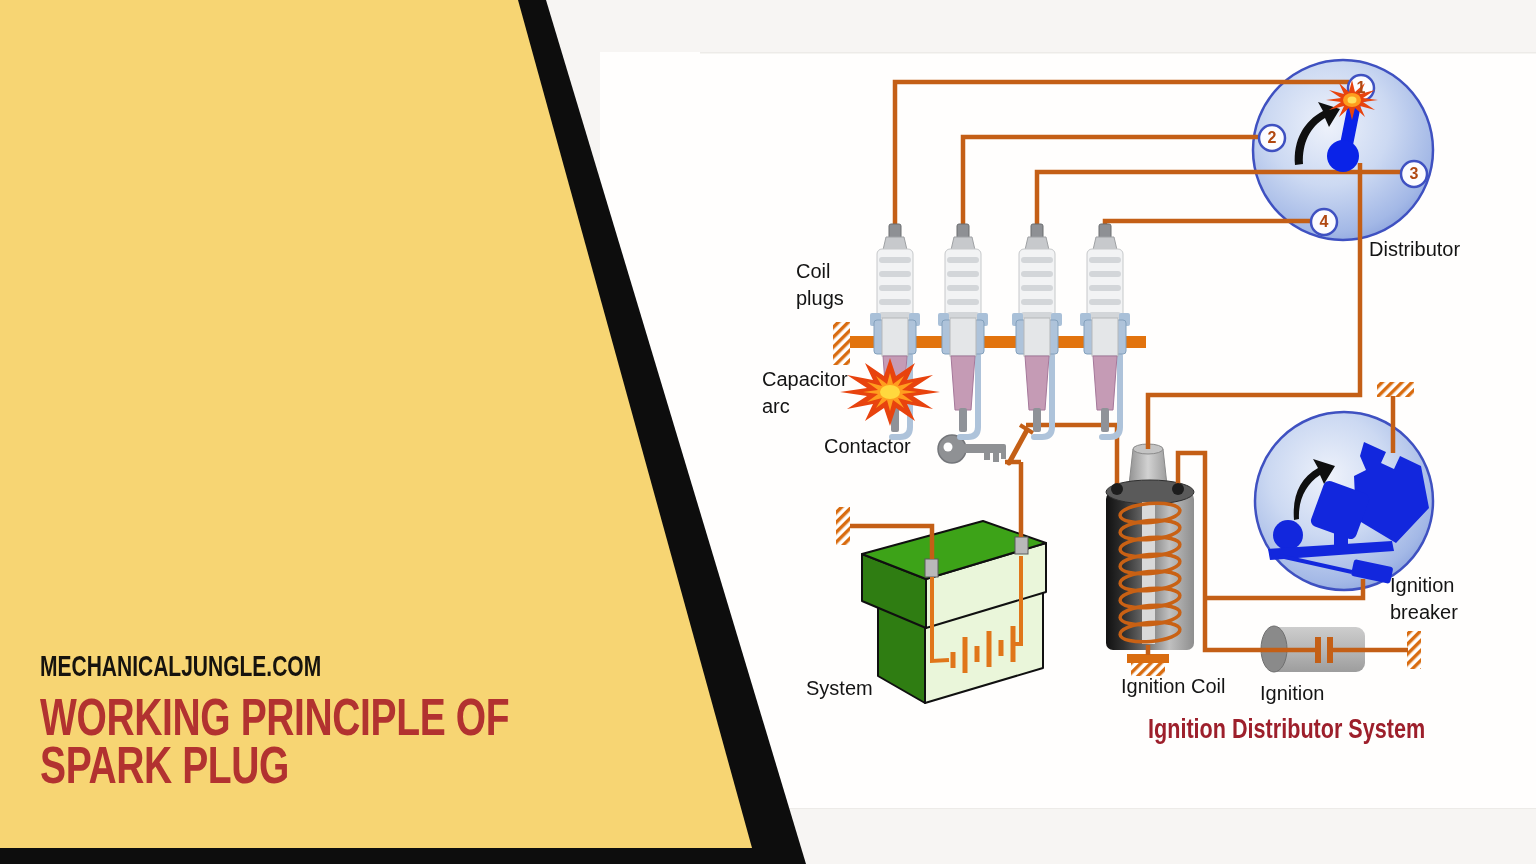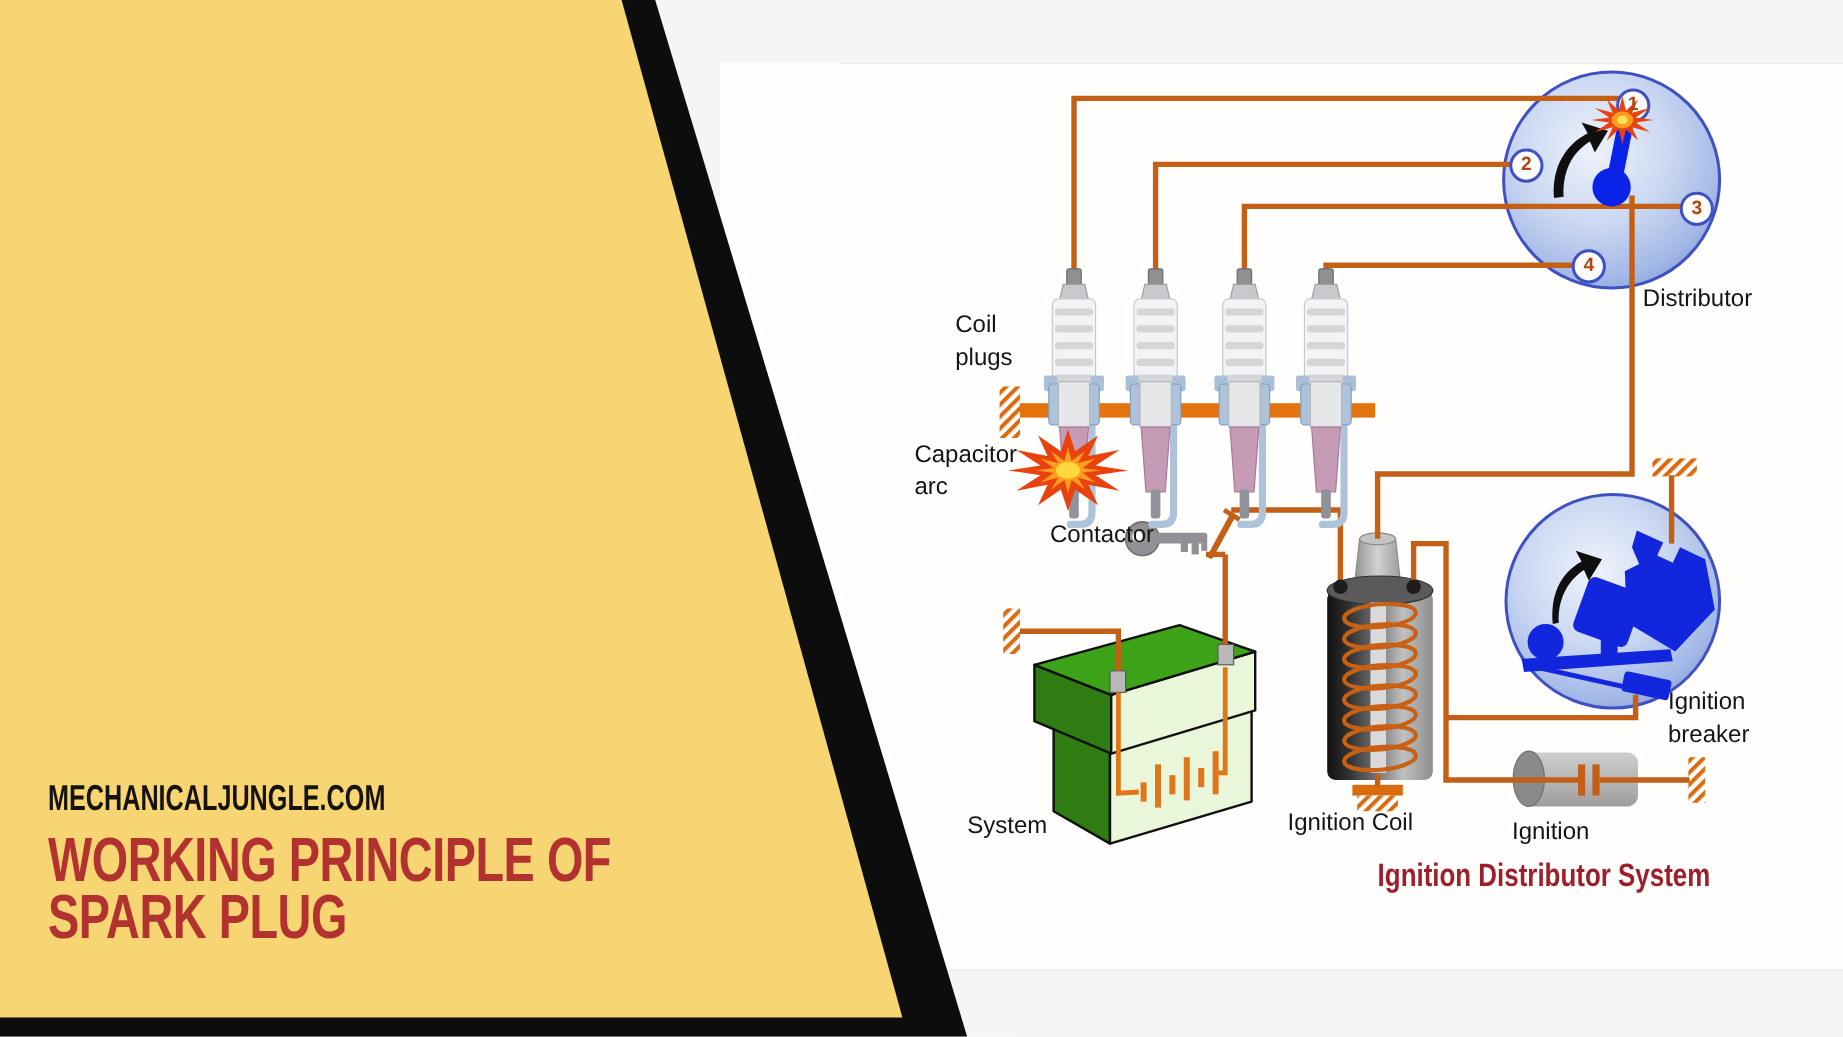--- a/index.html
+++ b/index.html
@@ -225,23 +225,23 @@
     <ellipse cx="1352" cy="100" rx="4.5" ry="3.5" fill="#ffe05a"></ellipse>
   </g>
 </svg>
 
 <div id="site-name">MECHANICALJUNGLE.COM</div>
 <div id="title-line1" class="title-line">WORKING PRINCIPLE OF</div>
 <div id="title-line2" class="title-line">SPARK PLUG</div>
 
 <div class="lbl" style="left:796px;top:258px;"><span>Coil</span><br><span>plugs</span></div>
 <div class="lbl" style="left:762px;top:366px;"><span>Capacitor</span><br><span>arc</span></div>
-<div class="lbl" style="left:875px;top:433px;">Contactor</div>
+<div class="lbl" style="left:824px;top:433px;">Contactor</div>
 <div class="lbl" style="left:806px;top:675px;">System</div>
-<div class="lbl" style="left:1073px;top:673px;text-align:center;">Ignition Coil</div>
+<div class="lbl" style="left:1121px;top:673px;text-align:center;">Ignition Coil</div>
 <div class="lbl" style="left:1260px;top:680px;">Ignition</div>
 <div class="lbl" style="left:1369px;top:236px;">Distributor</div>
 <div class="lbl" style="left:1390px;top:572px;"><span>Ignition</span><br><span>breaker</span></div>
 <div id="system-caption">Ignition Distributor System</div>
 
 <span class="term-num" style="left:1348px;top:75px;">1</span>
 <span class="term-num" style="left:1259px;top:125px;">2</span>
 <span class="term-num" style="left:1401px;top:161px;">3</span>
 <span class="term-num" style="left:1311px;top:209px;">4</span>
 

